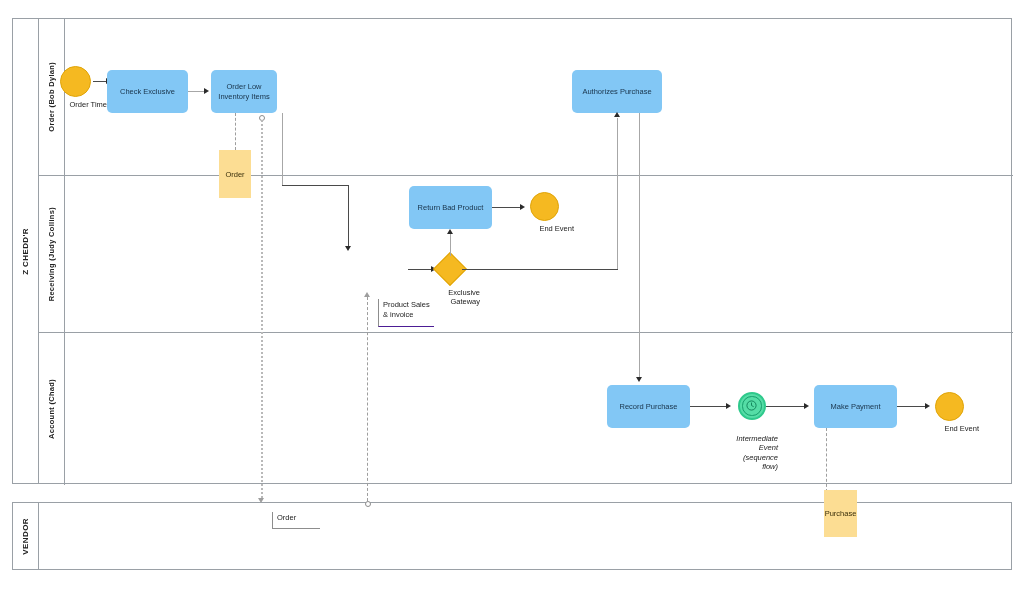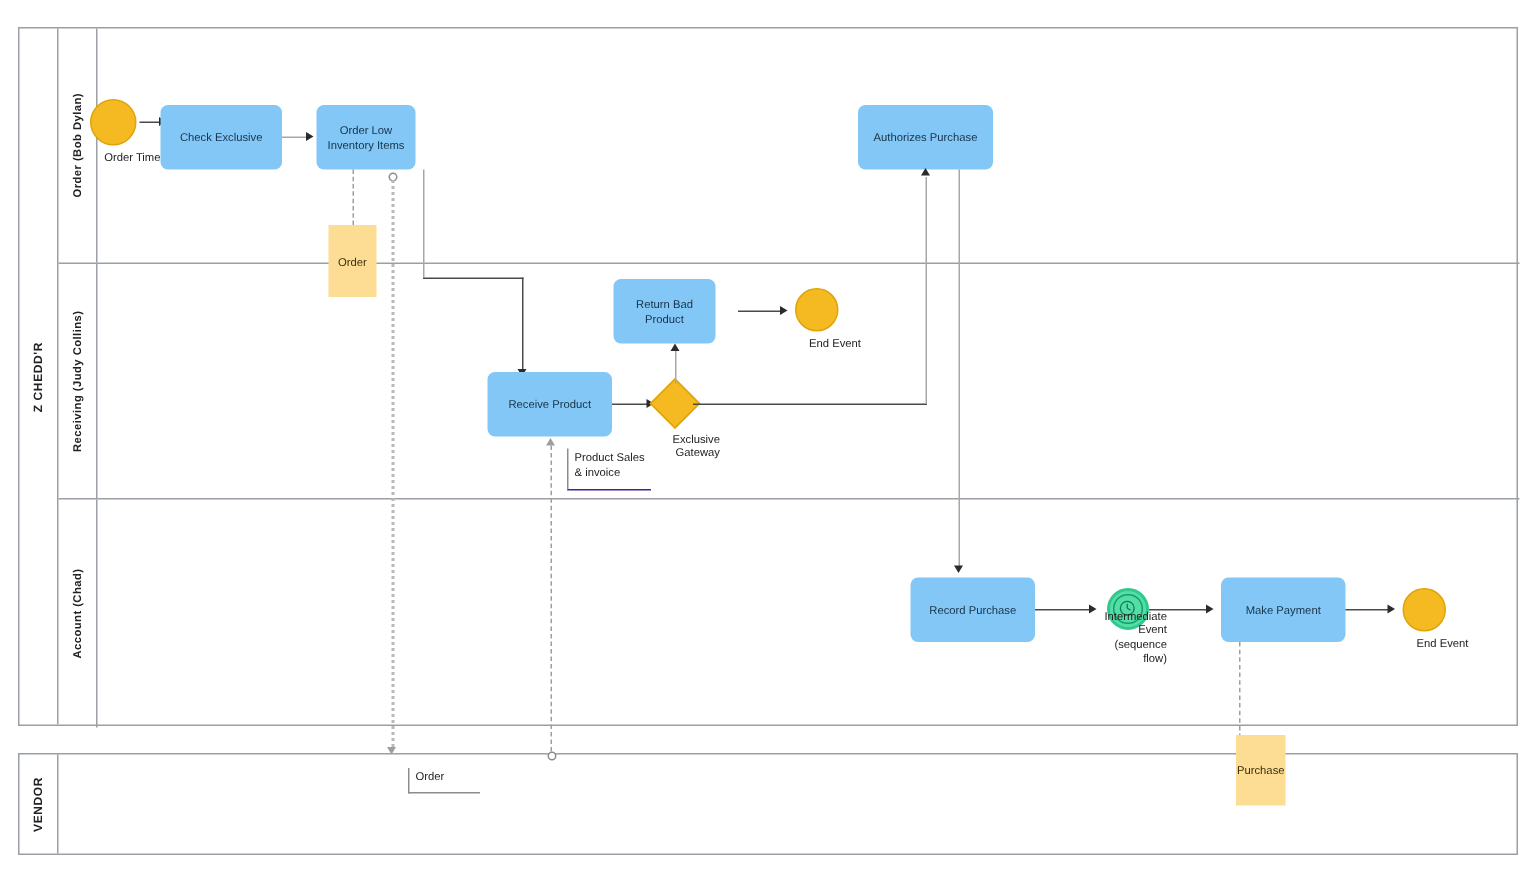--- a/index.html
+++ b/index.html
@@ -122,23 +122,22 @@
 
   <div class="msg-dot" style="left:259px;top:115px;"></div>
   <div class="msg v" style="left:261px;top:120px;height:378px;"></div>
   <div class="msg-tri open" style="left:257.5px;top:498px;border-top-color:#9e9e9e;"></div>
 
   <div class="seg v light" style="left:282px;top:113px;height:72px;"></div>
   <div class="seg h" style="left:282px;top:185px;width:67px;"></div>
   <div class="seg v" style="left:348px;top:185px;height:63px;"></div>
   <div class="arrow down" style="left:344.5px;top:246px;"></div>
 
-  <div class="task" style="left:325px;top:248px;width:83px;height:43px;">Receive Product</div>
 
-  <div class="task" style="left:409px;top:186px;width:68px;height:43px;">Return Bad Product</div>
+  <div class="task" style="left:409px;top:186px;width:83px;height:43px;">Return Bad Product</div>
 
   <div class="seg h" style="left:408px;top:269px;width:25px;"></div>
   <div class="arrow right" style="left:431px;top:265.5px;"></div>
 
   <div class="gateway" style="left:438px;top:257px;width:24px;height:24px;"></div>
   <div class="label" style="left:420px;top:288px;width:60px;">Exclusive Gateway</div>
 
   <div class="seg v light" style="left:450px;top:234px;height:22px;"></div>
   <div class="arrow up" style="left:446.5px;top:229px;"></div>
 
@@ -167,21 +166,21 @@
 
   <div class="event inter" style="left:738px;top:392px;width:28px;height:28px;">
     <div class="ring">
       <svg width="11" height="11" viewBox="0 0 12 12">
         <circle cx="6" cy="6" r="5" fill="none" stroke="#0e7f56" stroke-width="1"></circle>
         <line x1="6" y1="6" x2="6" y2="2.8" stroke="#0e7f56" stroke-width="1"></line>
         <line x1="6" y1="6" x2="8.4" y2="7.3" stroke="#0e7f56" stroke-width="1"></line>
       </svg>
     </div>
   </div>
-  <div class="label" style="left:726px;top:406px;width:52px;">Intermediate Event (sequence flow)</div>
+  <div class="label" style="left:726px;top:434px;width:52px;font-style:italic;">Intermediate Event (sequence flow)</div>
 
   <div class="seg h" style="left:766px;top:406px;width:40px;"></div>
   <div class="arrow right" style="left:804px;top:402.5px;"></div>
 
   <div class="task" style="left:814px;top:385px;width:83px;height:43px;">Make Payment</div>
 
   <div class="seg h" style="left:897px;top:406px;width:30px;"></div>
   <div class="arrow right" style="left:925px;top:402.5px;"></div>
   <div class="event end" style="left:935px;top:392px;width:29px;height:29px;"></div>
   <div class="label" style="left:919px;top:424px;width:60px;">End Event</div>

